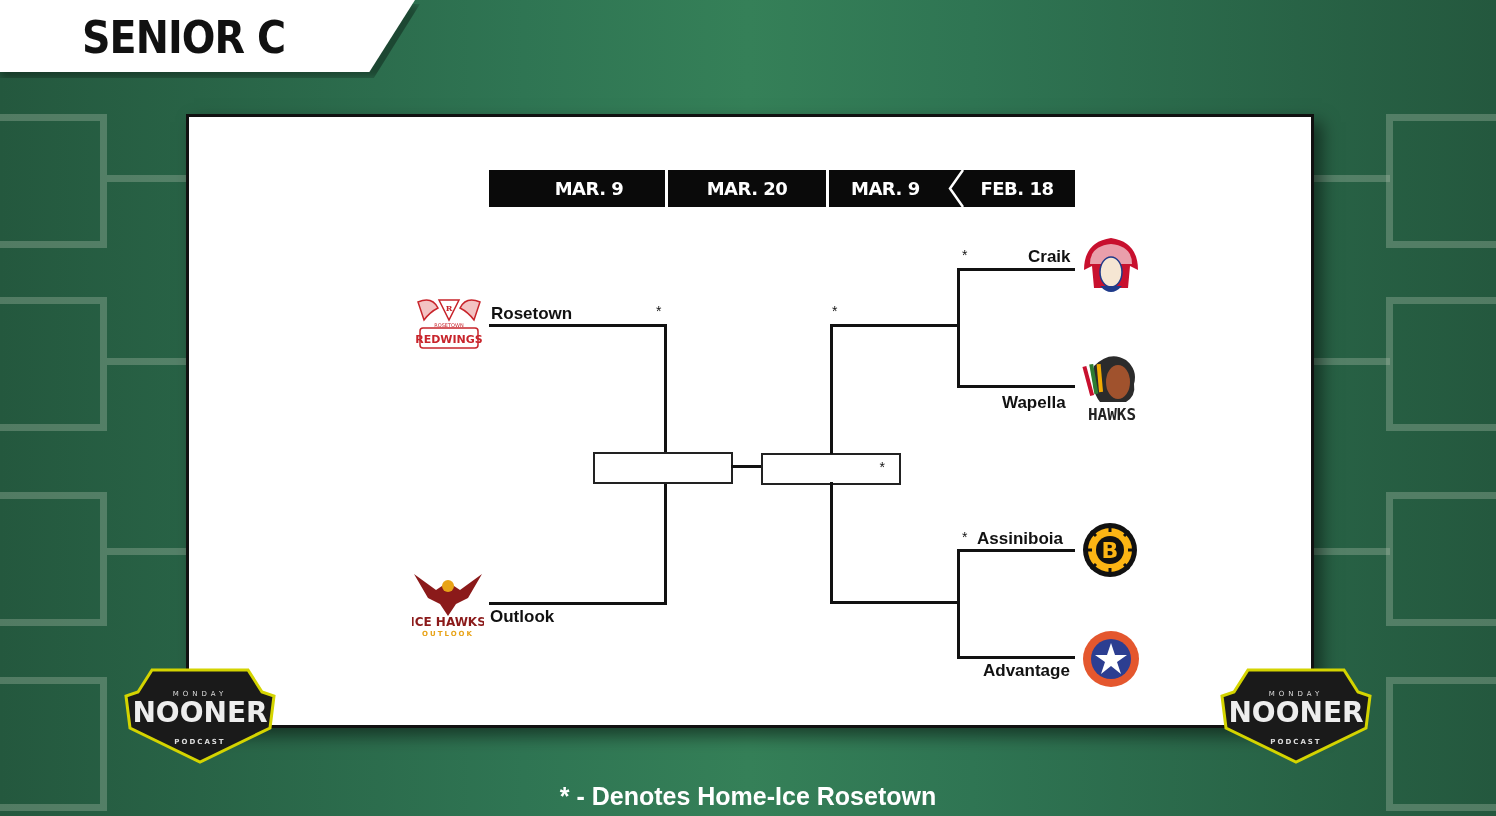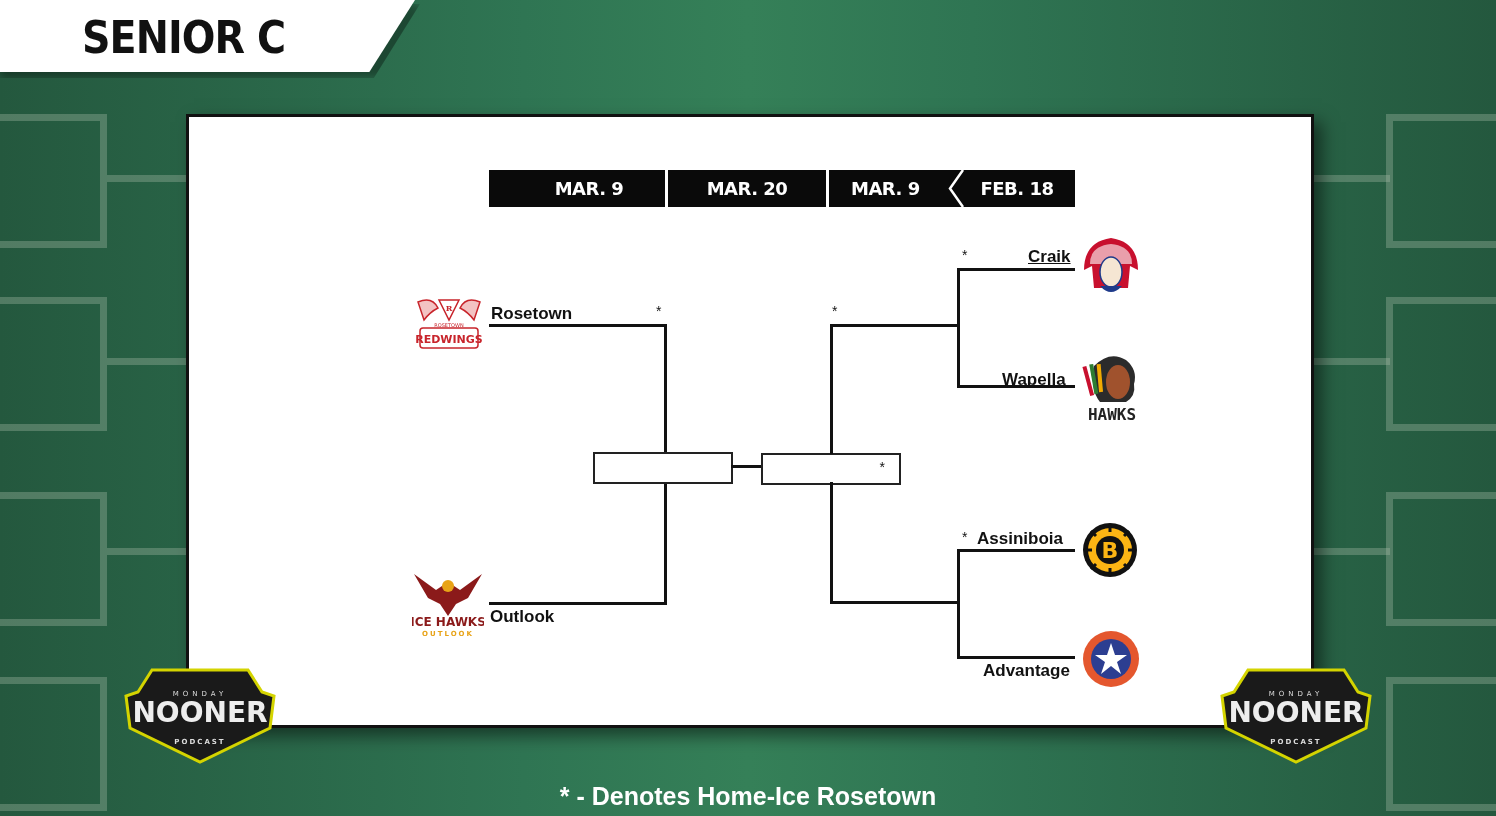--- a/index.html
+++ b/index.html
@@ -136,22 +136,22 @@
 <div class="line" style="left:830px;top:324px;width:3px;height:130px;"></div>
 <div class="line" style="left:830px;top:482px;width:3px;height:122px;"></div>
 <div class="line" style="left:830px;top:324px;width:130px;height:3px;"></div>
 <div class="line" style="left:830px;top:601px;width:130px;height:3px;"></div>
 <div class="star" style="left:832px;top:303px;">*</div>
 
 <div class="line" style="left:957px;top:268px;width:3px;height:120px;"></div>
 <div class="line" style="left:957px;top:268px;width:118px;height:3px;"></div>
 <div class="line" style="left:957px;top:385px;width:118px;height:3px;"></div>
 <div class="star" style="left:962px;top:247px;">*</div>
-<div class="team-name" style="left:1028px;top:247px;text-decoration:underline;">Craik</div>
-<div class="team-name" style="left:1002px;top:370px;">Wapella</div>
+<div class="team-name" style="left:1028px;top:247px;">Craik</div>
+<div class="team-name" style="left:1002px;top:393px;">Wapella</div>
 
 <div class="logo" style="left:1080px;top:236px;width:62px;height:62px;">
   <svg viewBox="0 0 62 62" width="62" height="62">
     <path d="M31 2 Q58 6 58 34 L50 30 L48 52 L14 52 L12 30 L4 34 Q4 6 31 2 Z" fill="#c8102e"></path>
     <path d="M31 8 Q52 10 52 28 L10 28 Q10 10 31 8 Z" fill="#fff" opacity="0.6"></path>
     <ellipse cx="31" cy="36" rx="11" ry="15" fill="#f5e6d3" stroke="#1e3a8a" stroke-width="1.5"></ellipse>
     <path d="M20 50 Q31 62 42 50" fill="#1e3a8a"></path>
   </svg>
 </div>
 

